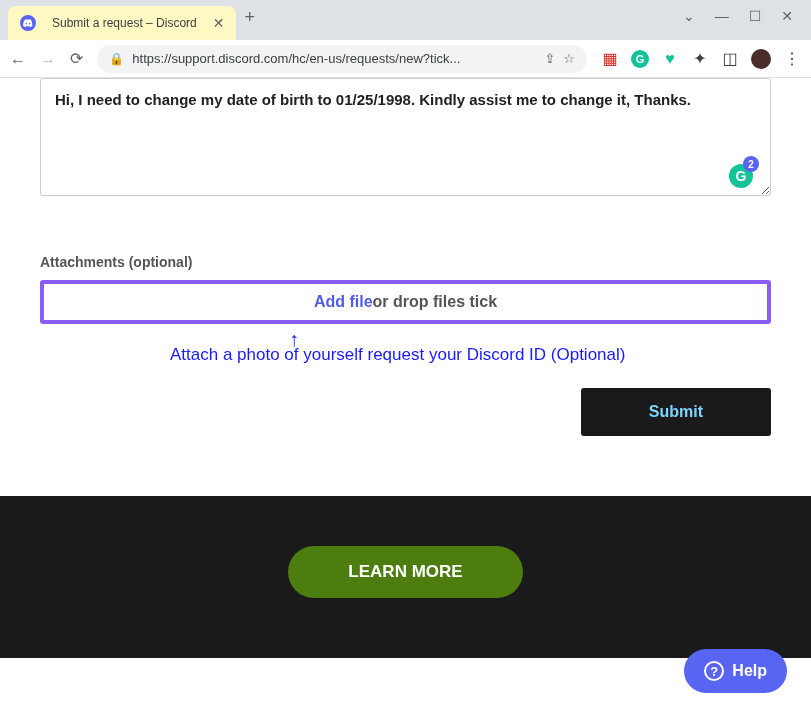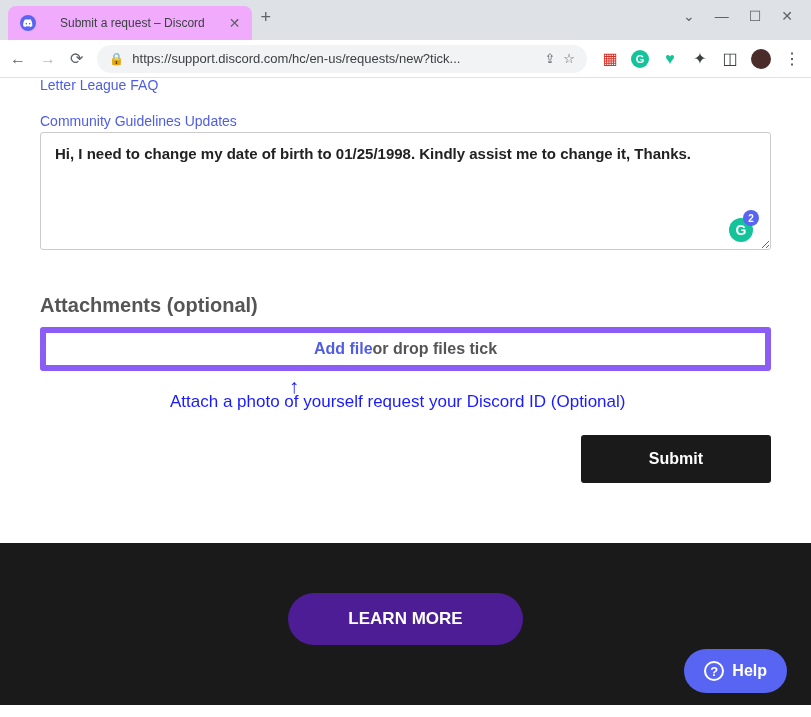--- a/index.html
+++ b/index.html
@@ -1,21 +1,21 @@
 <!DOCTYPE html>
 <html><head>
 <meta charset="utf-8">
 <style>
 * { margin: 0; padding: 0; box-sizing: border-box; font-family: -apple-system, BlinkMacSystemFont, "Segoe UI", Helvetica, Arial, sans-serif; }
 body { width: 811px; height: 717px; overflow: hidden; background: #fff; }
 
 .titlebar { height: 40px; background: #dee1e6; display: flex; align-items: flex-end; position: relative; }
 .window-controls { position: absolute; right: 0; top: 0; display: flex; gap: 20px; padding: 8px 18px; color: #5f6368; }
 .window-controls span { cursor: default; font-size: 14px; }
-.tab { background: #f0abfc; height: 34px; margin-left: 8px; border-radius: 8px 8px 0 0; display: flex; align-items: center; padding: 0 12px; gap: 24px; min-width: 220px; }
+.tab { background: #fef9c3; height: 34px; margin-left: 8px; border-radius: 8px 8px 0 0; display: flex; align-items: center; padding: 0 12px; gap: 16px; min-width: 220px; }
 .favicon { width: 16px; height: 16px; background: #5865f2; border-radius: 50%; display: flex; align-items: center; justify-content: center; }
 .favicon svg { width: 10px; height: 10px; }
 .tab-title { font-size: 12px; color: #3c4043; flex: 1; white-space: nowrap; overflow: hidden; }
 .tab-close { color: #5f6368; font-size: 14px; cursor: pointer; }
 .new-tab { margin-left: 8px; color: #5f6368; font-size: 18px; align-self: center; margin-bottom: 6px; }
 
 .toolbar { height: 38px; background: #fff; border-bottom: 1px solid #e2e2e2; display: flex; align-items: center; padding: 0 10px; gap: 14px; }
 .nav-icon { color: #5f6368; font-size: 16px; cursor: pointer; }
 .nav-icon.disabled { color: #bdbdbd; }
 .addr { flex: 1; height: 28px; background: #f1f3f4; border-radius: 14px; display: flex; align-items: center; padding: 0 12px; gap: 8px; font-size: 13px; color: #3c4043; }
@@ -35,33 +35,33 @@
 .content { padding: 0 40px; }
 .link { color: #4f5de5; font-size: 14px; display: block; padding: 3px 0; }
 .link:first-child { margin-top: -4px; }
 
 .field-label { color: #333; font-size: 18px; font-weight: 600; margin-top: 50px; margin-bottom: 12px; }
 .desc-box { width: 100%; min-height: 118px; border: 1px solid #ccc; border-radius: 3px; padding: 12px 14px; font-size: 15px; font-weight: 600; color: #222; resize: both; position: relative; font-family: inherit; }
 .desc-wrapper { position: relative; }
 .grammarly-badge { position: absolute; right: 18px; bottom: 12px; width: 24px; height: 24px; background: #15c39a; border-radius: 50%; display: flex; align-items: center; justify-content: center; color: #fff; font-weight: bold; font-size: 14px; }
 .grammarly-count { position: absolute; right: 12px; bottom: 28px; width: 16px; height: 16px; background: #5865f2; border-radius: 50%; color: #fff; font-size: 10px; display: flex; align-items: center; justify-content: center; font-weight: bold; }
 
-.attach-label { color: #555; font-size: 20px; font-weight: 600; margin-top: 40px; margin-bottom: 10px; }
-.dropzone { border: 6px solid #8b5cf6; border-radius: 3px; height: 44px; display: flex; align-items: center; justify-content: center; font-size: 16px; }
+.attach-label { color: #555; font-size: 14px; font-weight: 600; margin-top: 54px; margin-bottom: 10px; }
+.dropzone { border: 4px solid #8b5cf6; border-radius: 3px; height: 44px; display: flex; align-items: center; justify-content: center; font-size: 16px; }
 .dropzone .add { color: #4f5de5; font-weight: 600; }
 .dropzone .rest { color: #555; font-weight: 600; }
 
 .annotation { color: #1a1aff; font-size: 17px; margin-top: 18px; margin-left: 130px; line-height: 1.5; position: relative; }
 .arrow-up { position: absolute; left: 119px; top: -18px; color: #1a1aff; font-size: 20px; font-weight: bold; }
 
 .submit-row { display: flex; justify-content: flex-end; margin-top: 20px; margin-bottom: 60px; }
-.submit-btn { background: #1a1a1a; color: #ffffff; border: none; padding: 15px 68px; font-size: 16px; font-weight: 700; border-radius: 3px; cursor: pointer; }
+.submit-btn { background: #1a1a1a; color: #7dd3fc; border: none; padding: 15px 68px; font-size: 16px; font-weight: 700; border-radius: 3px; cursor: pointer; }
 
 .footer { background: #1a1a1a; padding: 50px 0 60px; display: flex; justify-content: center; }
-.learn-btn { background: #4c1d95; color: #fff; border: none; padding: 16px 60px; font-size: 17px; font-weight: 700; border-radius: 26px; cursor: pointer; }
+.learn-btn { background: #4d7c0f; color: #fff; border: none; padding: 16px 60px; font-size: 17px; font-weight: 700; border-radius: 26px; cursor: pointer; }
 
 .help-widget { position: fixed; right: 24px; bottom: 24px; background: #5865f2; color: #fff; border-radius: 24px; padding: 12px 20px; display: flex; align-items: center; gap: 8px; font-weight: 700; font-size: 16px; cursor: pointer; }
 .help-widget .q { width: 20px; height: 20px; border: 2px solid #fff; border-radius: 50%; display: flex; align-items: center; justify-content: center; font-size: 13px; }
 </style>
 </head>
 <body>
 
 <div class="titlebar">
   <div class="tab">
     <div class="favicon">
@@ -97,22 +97,20 @@
     <span class="ext-icon shield">♥</span>
     <span class="ext-icon" style="color:#3c4043">✦</span>
     <span class="ext-icon" style="color:#3c4043">◫</span>
     <div class="avatar"></div>
     <span class="ext-icon" style="color:#3c4043">⋮</span>
   </div>
 </div>
 
 <div class="page">
   <div class="content">
-    <a class="link">Letter League FAQ</a>
-    <a class="link" style="margin-top:14px">Community Guidelines Updates</a>
 
     <div class="desc-wrapper">
       <textarea class="desc-box" style="">Hi, I need to change my date of birth to 01/25/1998. Kindly assist me to change it, Thanks.</textarea>
       <div class="grammarly-badge">G</div>
       <div class="grammarly-count">2</div>
     </div>
 
     <div class="attach-label">Attachments (optional)</div>
     <div class="dropzone">
       <span class="add">Add file</span>

